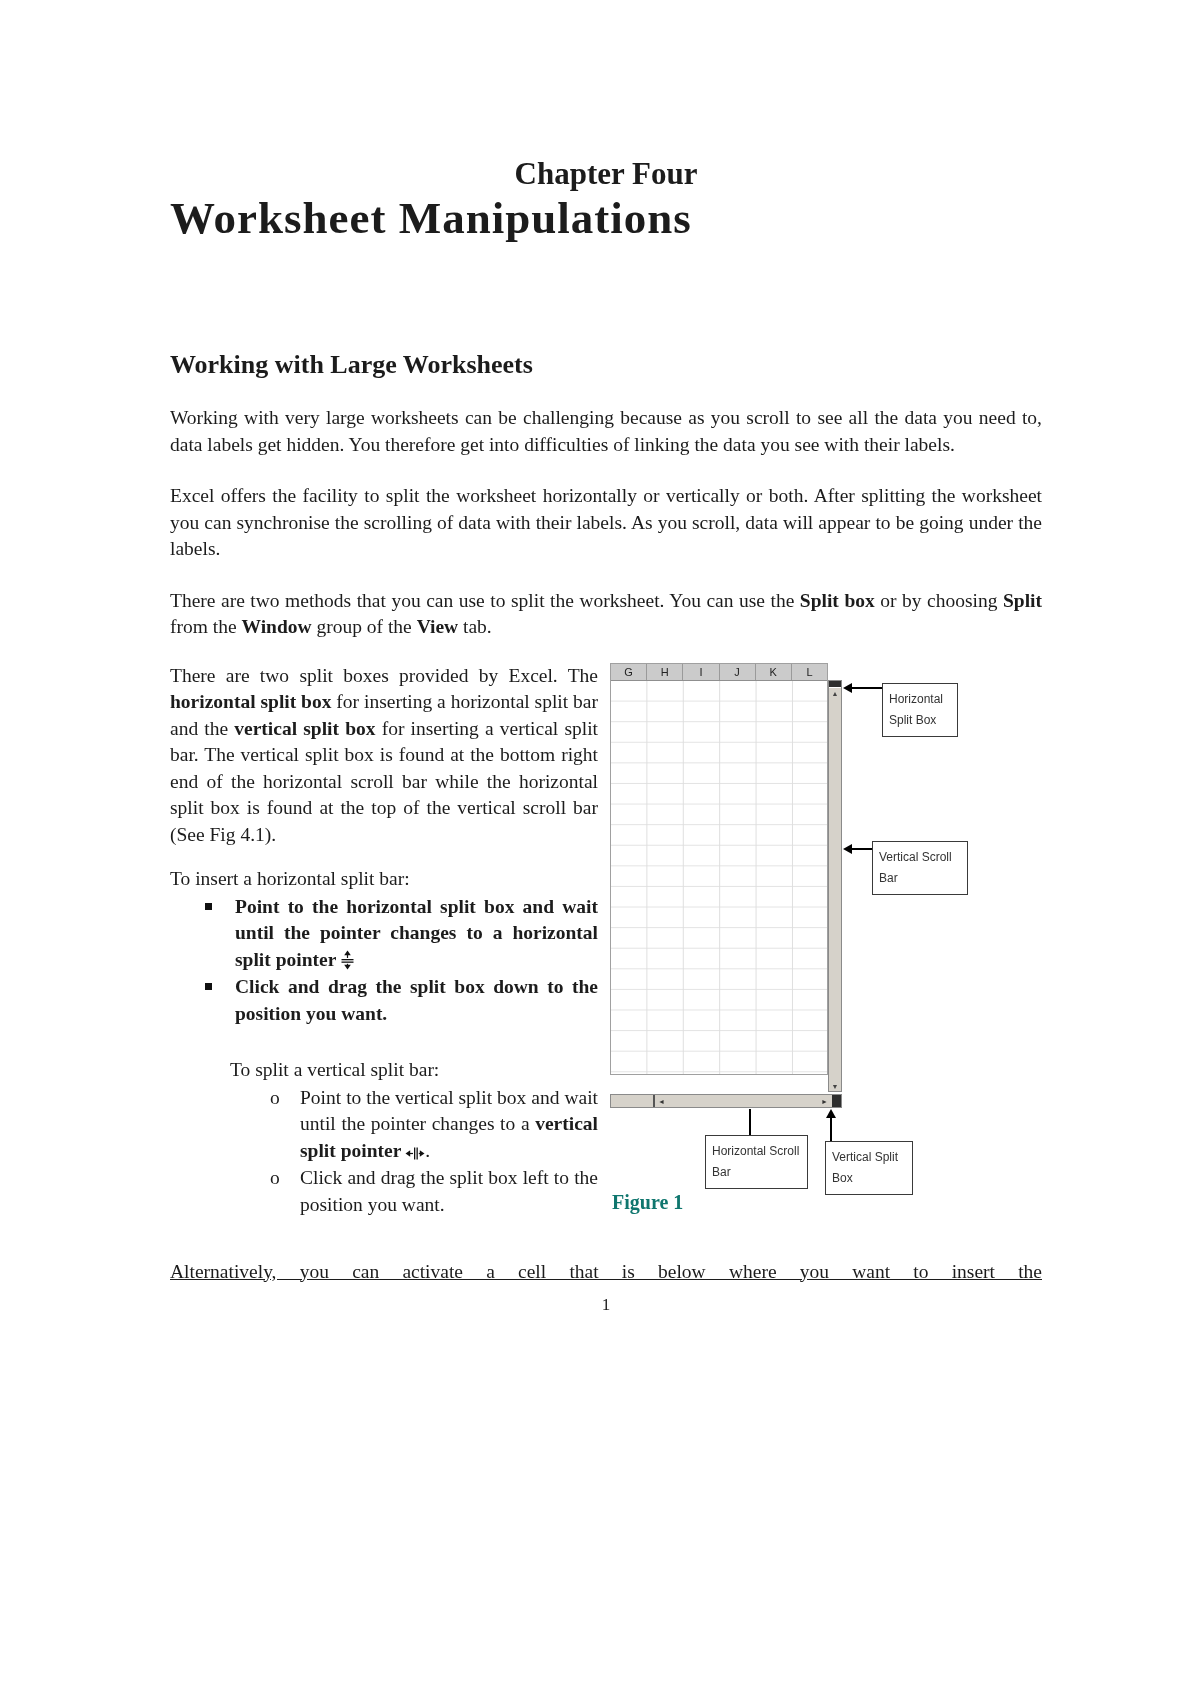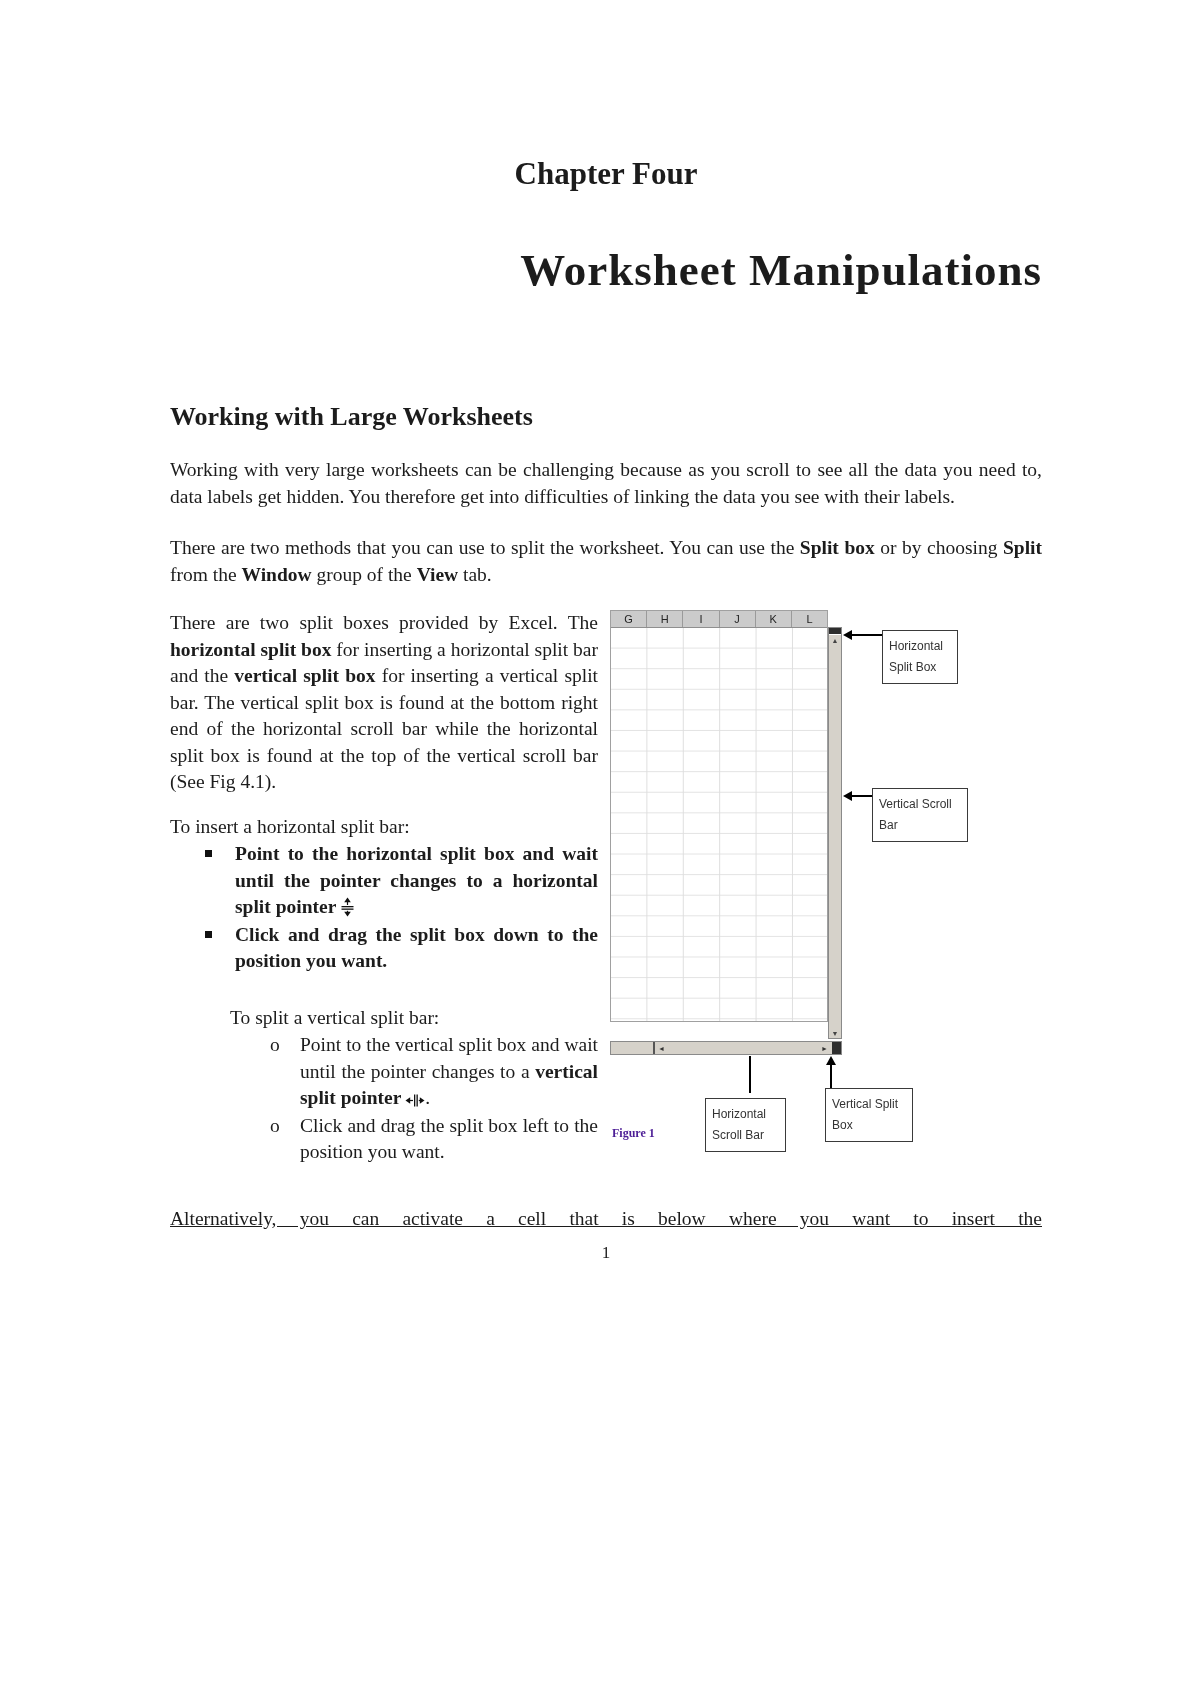--- a/index.html
+++ b/index.html
@@ -8,21 +8,21 @@
     height:1696px;
     background:#ffffff;
     color:#1c1c1c;
     font-family:"Liberation Serif", serif;
     position:relative;
     overflow:hidden;
   }
   .content { position:absolute; left:170px; top:0; width:872px; }
 
   .chapter   { margin-top:156px; text-align:center; font-size:31px; font-weight:bold; }
-  .doc-title { margin-top:52px;  text-align:right; font-size:45px; font-weight:bold; letter-spacing:1px; }
+  .doc-title {  text-align:left; font-size:45px; font-weight:bold; letter-spacing:1px; }
   .sec-heading { margin-top:106px; font-size:26px; font-weight:bold; }
   p.body { margin-top:25px; font-size:19.5px; line-height:26.5px; text-align:justify; }
   .subheading { margin-top:28px; font-size:20.5px; font-weight:bold; }
 
   .twocol { margin-top:22px; display:flex; }
   .leftcol { width:440px; padding-right:12px; font-size:19.5px; line-height:26.5px; }
   .leftcol .lc-para { text-align:justify; }
   .list-intro { margin-top:18px; }
   .b-item { display:flex; margin-top:1px; padding-left:35px; }
   .b-marker { width:30px; flex:none; padding-top:9px; }
@@ -51,43 +51,44 @@
   .vs-down { position:absolute; bottom:1px; left:0; right:0; text-align:center; font-size:7px; color:#444; }
   .fig-hscroll { position:absolute; left:0; top:431px; width:232px; height:14px; background:#d6d2ca; border:1px solid #8a8a8a; }
   .hs-divider { position:absolute; left:42px; top:0; bottom:0; width:2px; background:#555; }
   .hs-left  { position:absolute; left:47px;  top:50%; transform:translateY(-50%); font-size:7px; color:#333; }
   .hs-right { position:absolute; right:13px; top:50%; transform:translateY(-50%); font-size:7px; color:#333; }
   .hsplit-handle { position:absolute; right:0; top:0; bottom:0; width:9px; background:#2e2e2e; }
 
   .callout { position:absolute; background:#fff; border:1px solid #3a3a3a; padding:5px 6px; font-size:12px; line-height:1.75; color:#333; }
   #lbl-hsb { left:272px; top:20px;  width:76px; }
   #lbl-vsb { left:262px; top:178px; width:96px; }
-  #lbl-hs  { left:95px;  top:488px; width:81px; }
+  #lbl-hs  { left:95px;  top:472px; width:103px; }
   #lbl-vs  { left:215px; top:478px; width:88px; }
 
   .cline { position:absolute; background:#000; }
   .arr-left { position:absolute; width:0; height:0; border-top:5px solid transparent; border-bottom:5px solid transparent; border-right:9px solid #000; }
   .arr-up   { position:absolute; width:0; height:0; border-left:5px solid transparent; border-right:5px solid transparent; border-bottom:9px solid #000; }
 
-  .fig-caption { position:absolute; left:2px; top:516px; font-family:"Liberation Serif", serif; font-size:12px; font-weight:bold; color:#4c1d95; }
+  .fig-caption { position:absolute; left:2px; top:528px; font-family:"Liberation Serif", serif; font-size:20px; font-weight:bold; color:#0f766e; }
 
   .closing { margin-top:16px; font-size:19.5px; line-height:26.5px; text-align:justify; text-align-last:justify;text-decoration:underline; }
   .page-num { margin-top:10px; text-align:center; font-size:17px; }
 </style>
 </head>
 <body>
 
 <div class="content">
 
   <div class="chapter">Chapter Four</div>
   <div class="doc-title">Worksheet Manipulations</div>
 
   <div class="sec-heading">Working with Large Worksheets</div>
 
   <p class="body">Working with very large worksheets can be challenging because as you scroll to see all the data you need to, data labels get hidden. You therefore get into difficulties of linking the data you see with their labels.</p>
+  <p class="body">Excel offers the facility to split the worksheet horizontally or vertically or both. After splitting the worksheet you can synchronise the scrolling of data with their labels. As you scroll, data will appear to be going under the labels.</p>
 
   <p class="body"><span>There are two methods that you can use to split the worksheet. You can use the </span><b>Split box</b><span> or by choosing </span><b>Split</b><span> from the </span><b>Window</b><span> group of the </span><b>View</b><span> tab.</span></p>
 
 
   <div class="twocol">
 
     <div class="leftcol">
       <div class="lc-para"><span>There are two split boxes provided by Excel. The </span><b>horizontal split box</b><span> for inserting a horizontal split bar and the </span><b>vertical split box</b><span> for inserting a vertical split bar. The vertical split box is found at the bottom right end of the horizontal scroll bar while the horizontal split box is found at the top of the vertical scroll bar (See Fig 4.1).</span></div>
 
       <div class="list-intro">To insert a horizontal split bar:</div>

